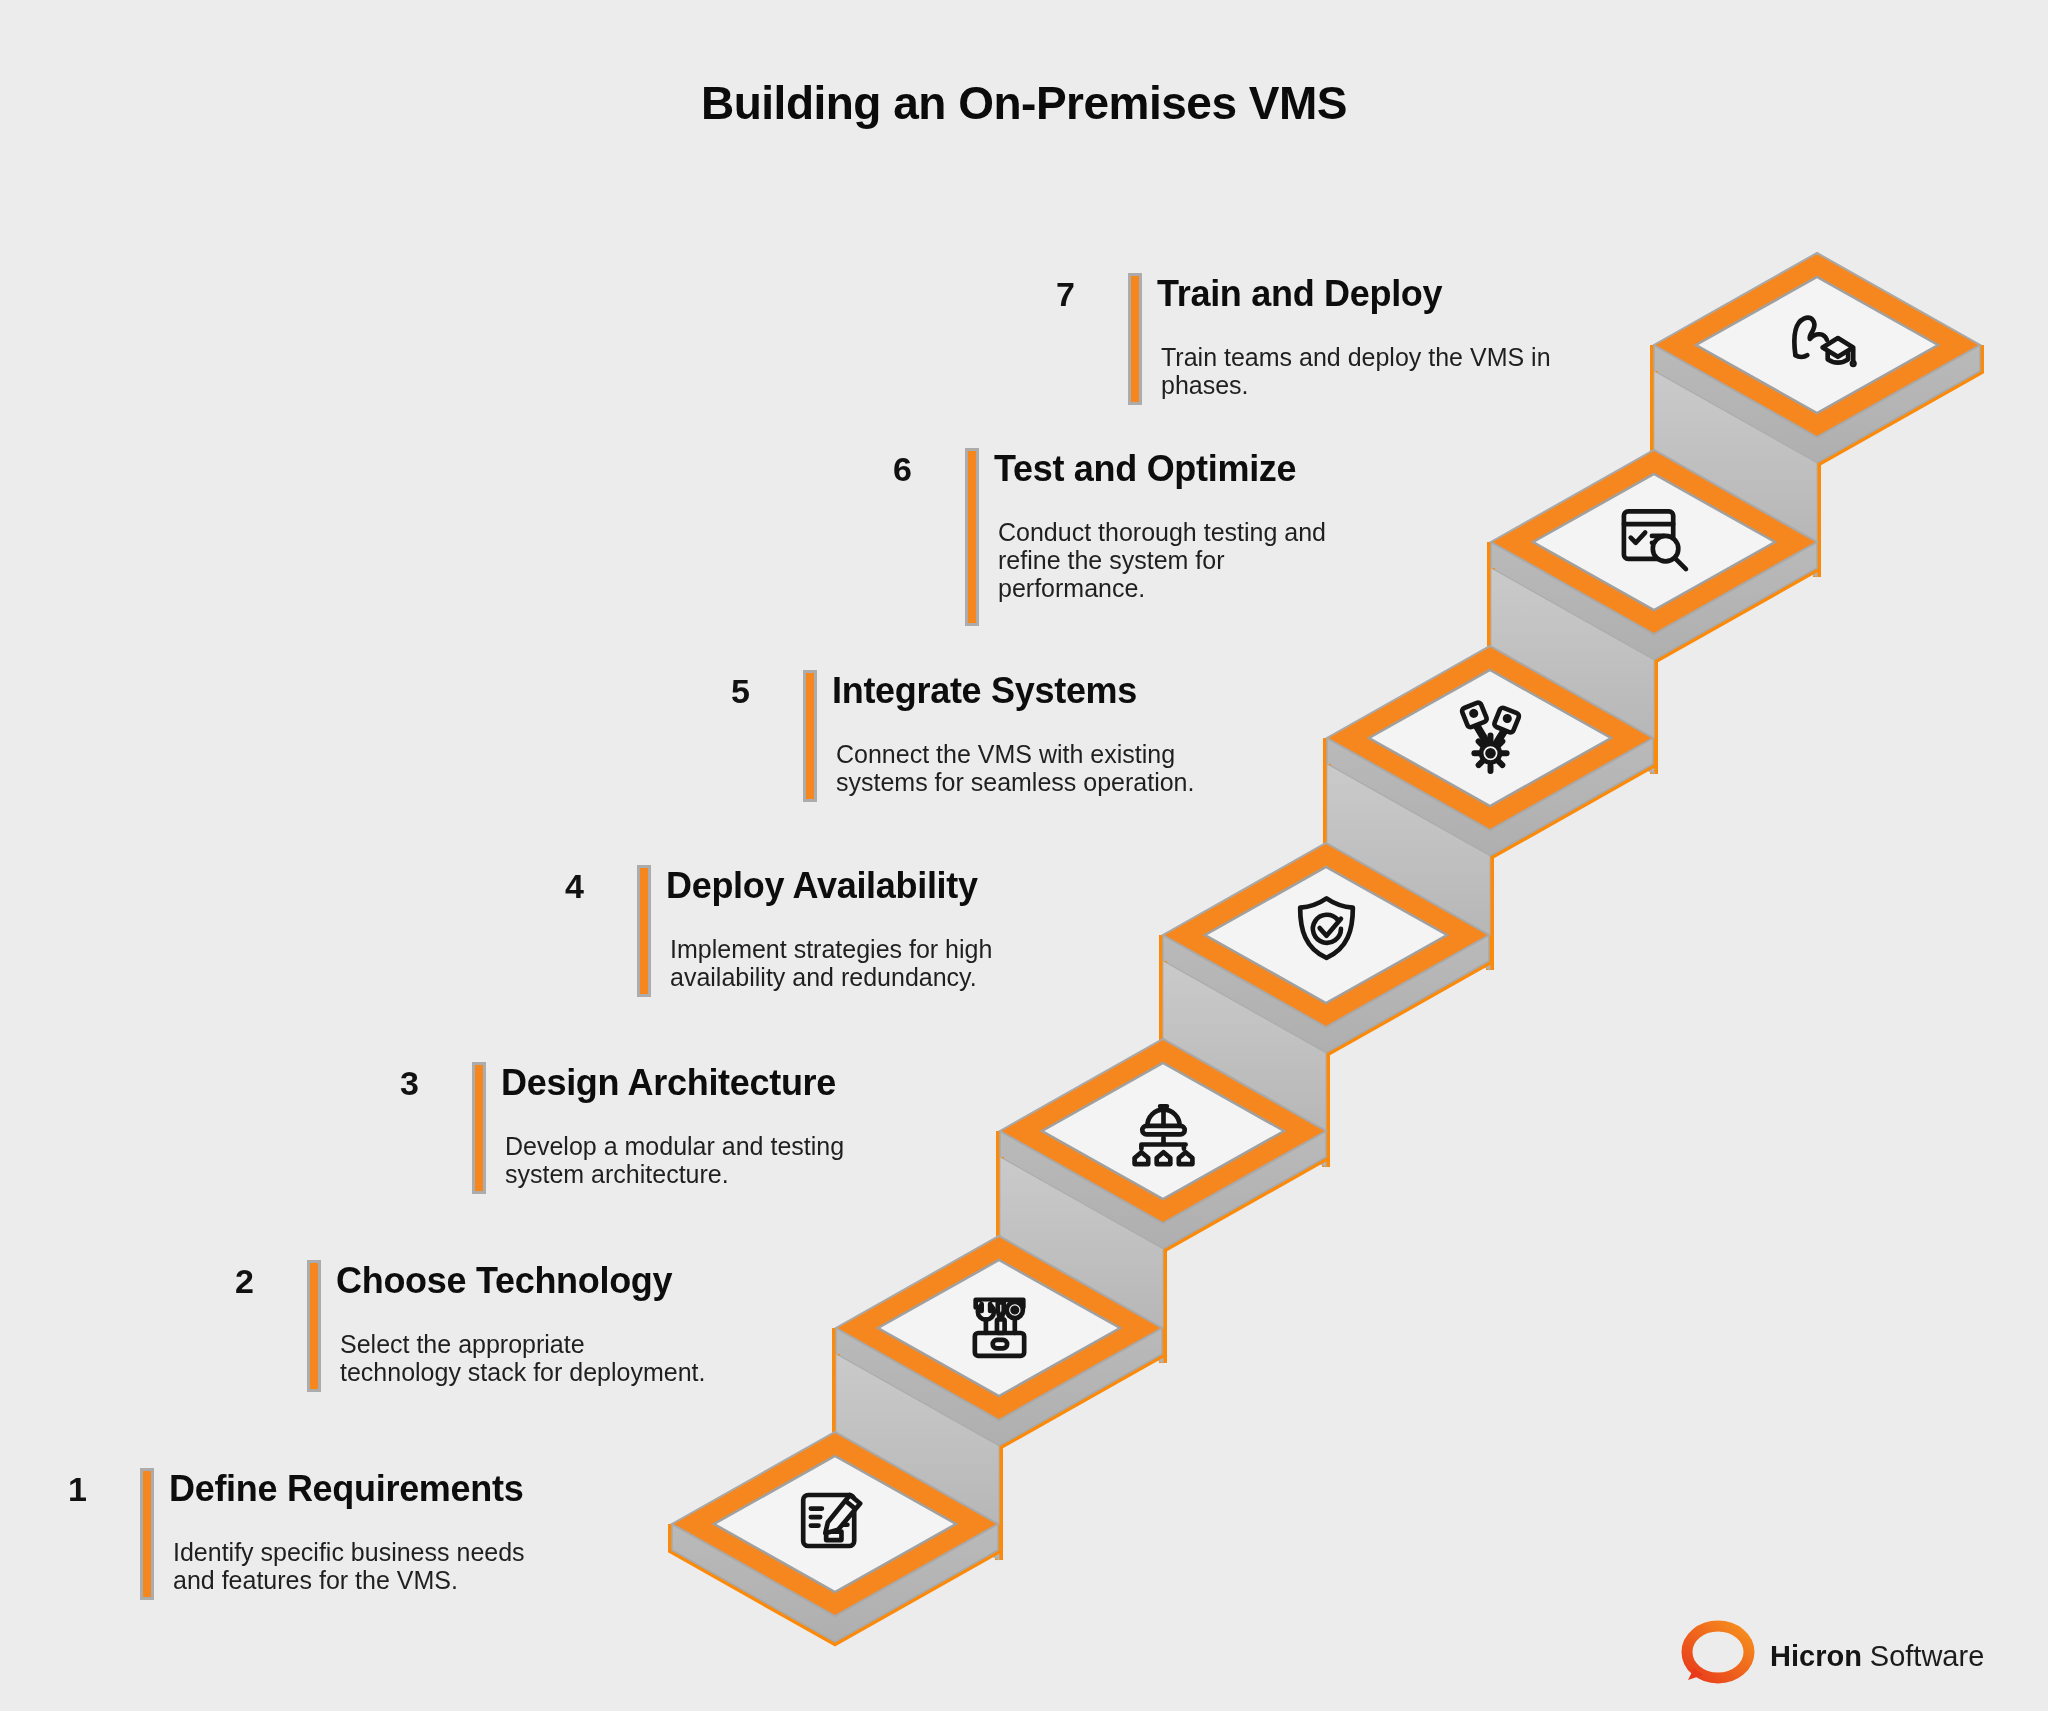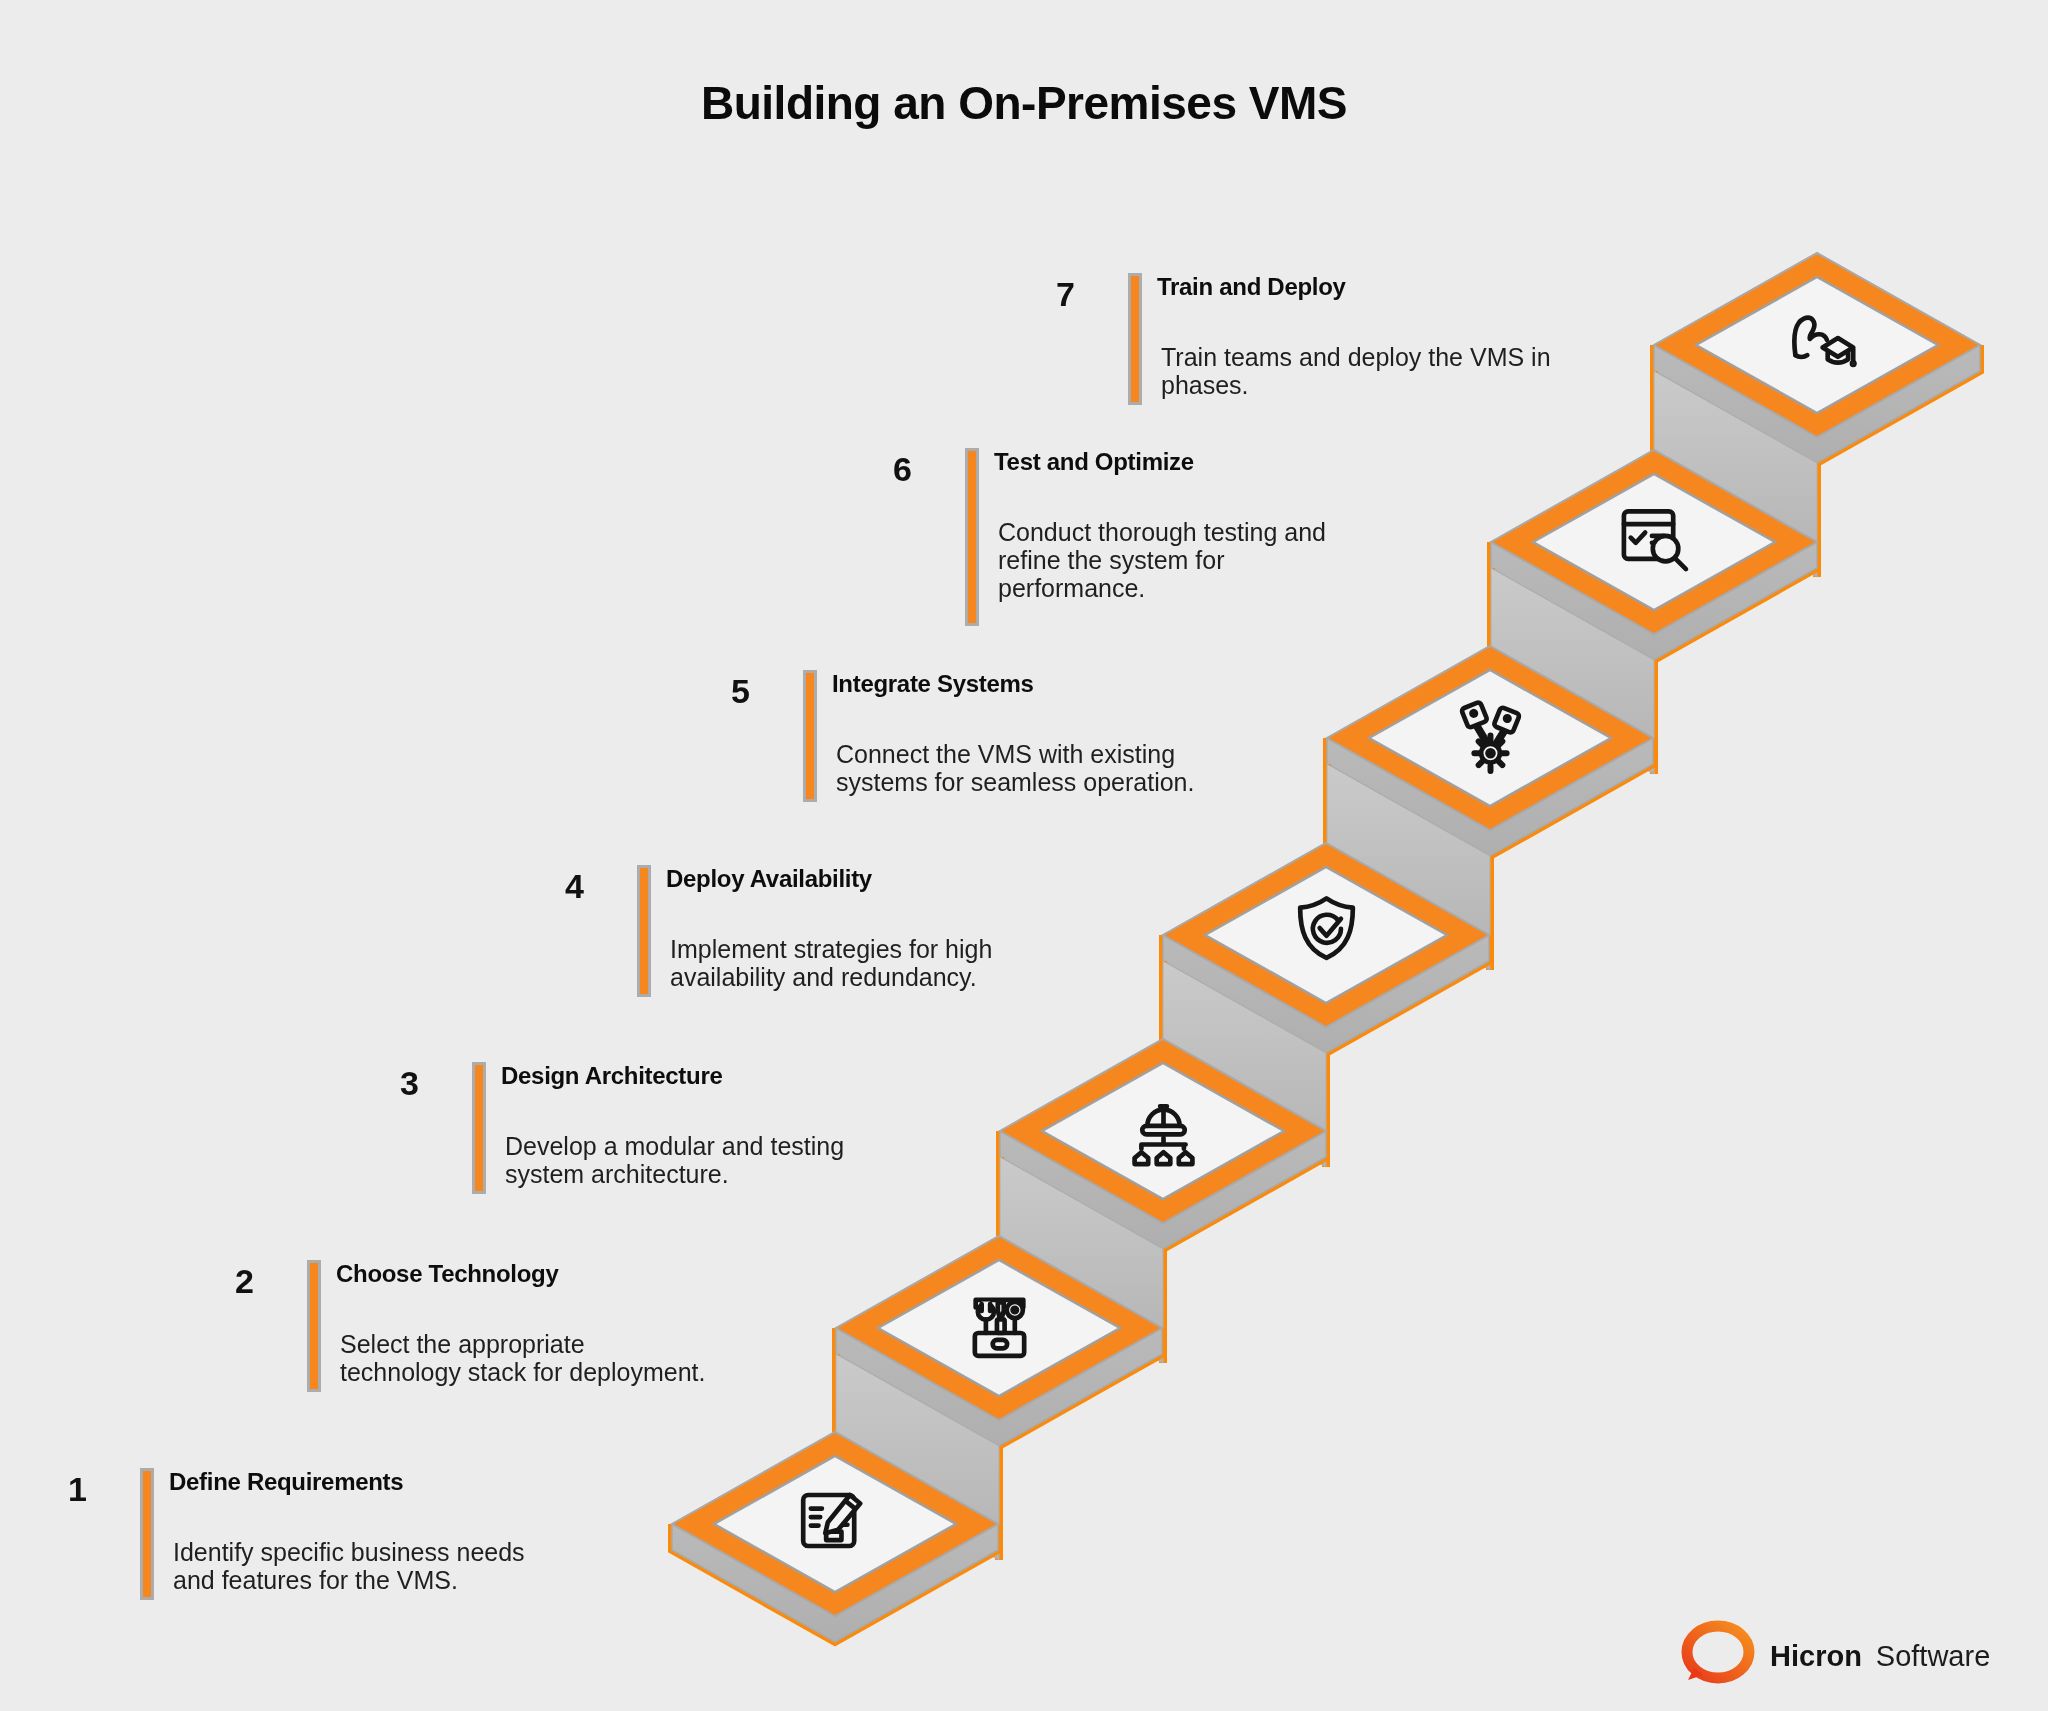--- a/index.html
+++ b/index.html
@@ -29,36 +29,36 @@
     font-size:34px;font-weight:600;color:#111;
   }
   .step .bar{
     position:absolute;left:72px;top:0;width:14px;height:132px;
     background:#F6871F;border:3px solid #ACACAC;box-sizing:border-box;
   }
   .s6 .bar{height:178px;}
   .step .txt{position:absolute;left:101px;top:0;width:445px;}
   .step .ttl{
     position:absolute;left:0;top:0;
-    font-size:24px;font-weight:700;color:#0d0d0d;letter-spacing:-0.3px;
+    font-size:36px;font-weight:700;color:#0d0d0d;letter-spacing:-0.3px;
     white-space:nowrap;
   }
   .step .dsc{
     position:absolute;left:4px;top:70px;width:445px;
     font-size:25px;line-height:28px;color:#1f1f1f;
     white-space:pre-line;
   }
   .footer{
     position:absolute;left:1678px;top:1618px;width:360px;height:70px;
   }
   .brand-text{
     position:absolute;left:92px;top:22px;font-size:29px;color:#151515;white-space:nowrap;
   }
   .brand-text .b{font-weight:700;}
-  .brand-text .l{font-weight:400;margin-left:14px;color:#1c1c1c;}
+  .brand-text .l{font-weight:400;margin-left:8px;color:#1c1c1c;}
 </style>
 </head>
 <body>
 
 <div class="canvas">
 
   <div class="main-title">Building an On-Premises VMS</div>
 
   <svg class="stairs" width="2048" height="1711" viewBox="0 0 2048 1711">
     <defs>

